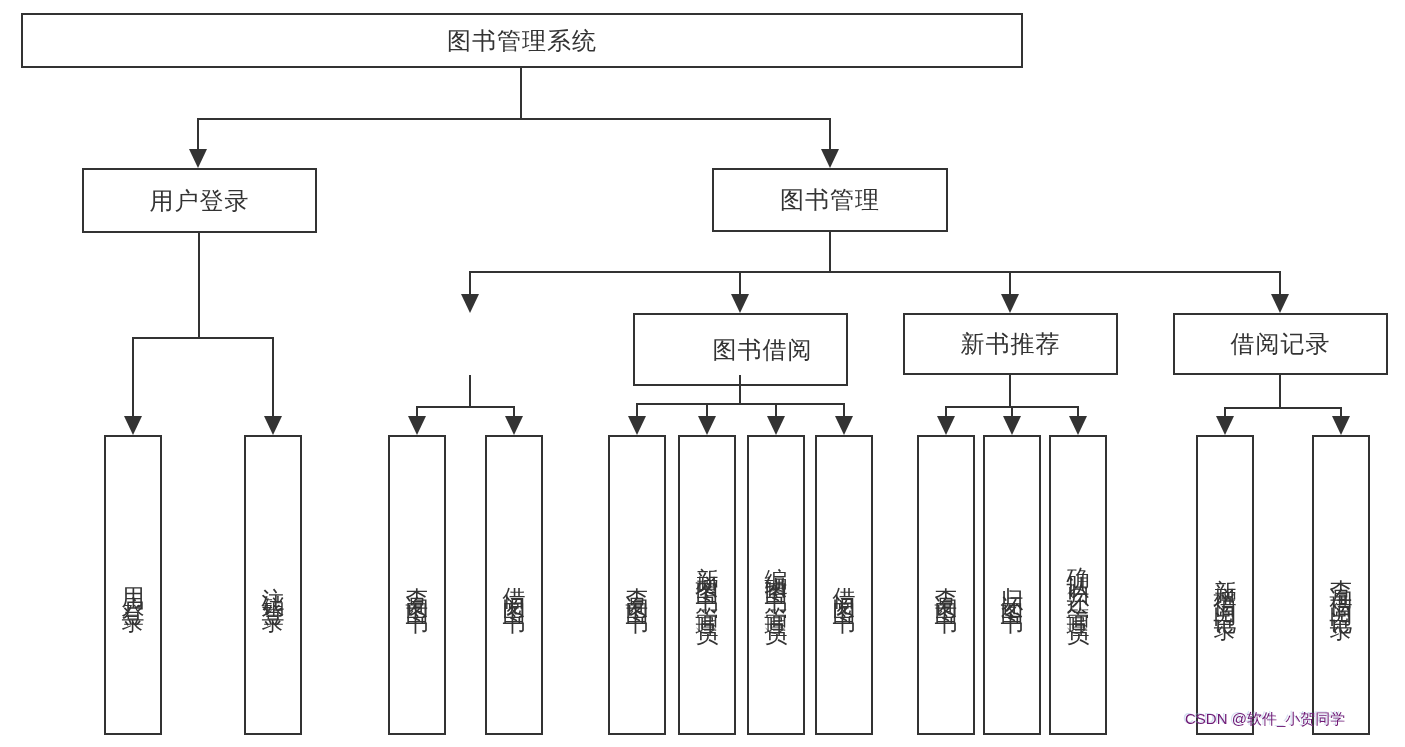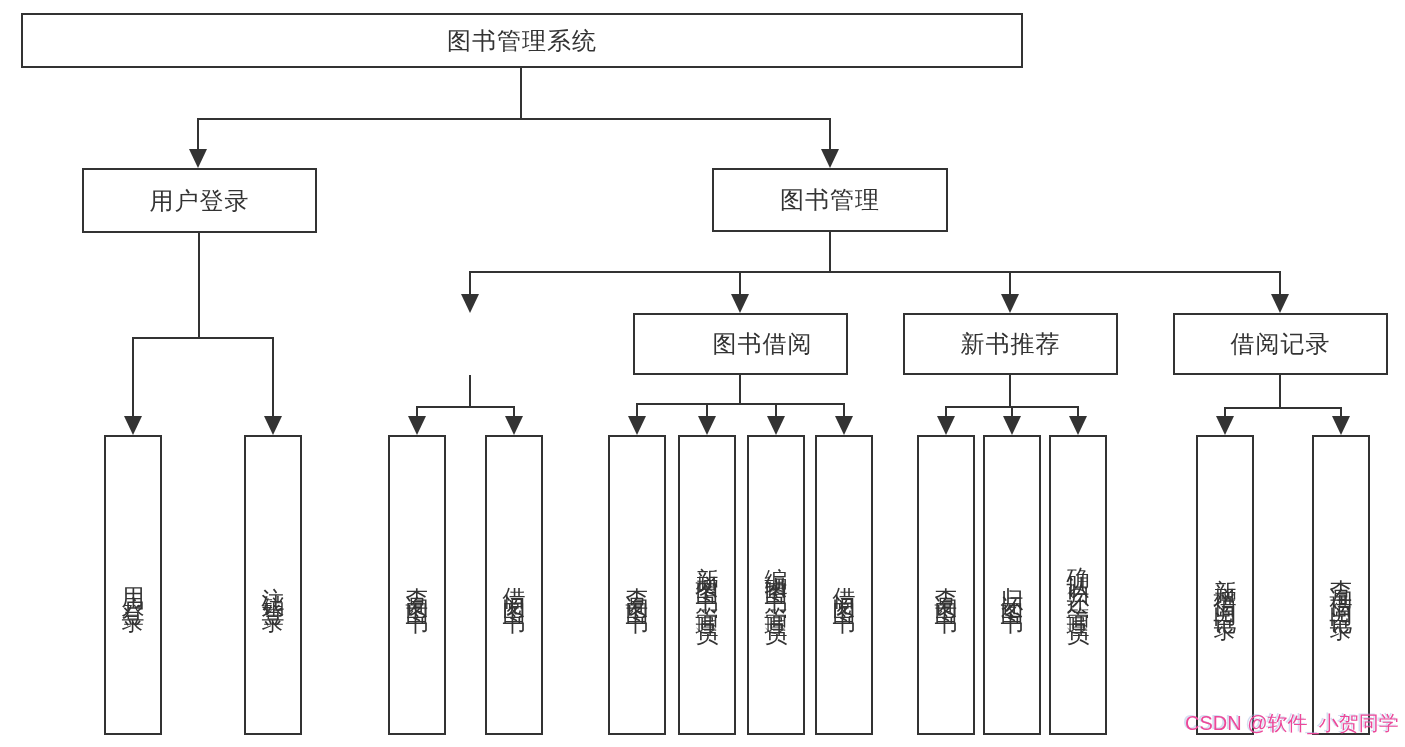--- a/index.html
+++ b/index.html
@@ -22,21 +22,21 @@
   }
   .vline { position:absolute; width:2px; background:#333333; }
   .hline { position:absolute; height:2px; background:#333333; }
   .arrow {
     position:absolute; width:0; height:0;
     border-left:9px solid transparent; border-right:9px solid transparent;
     border-top:19px solid #333333;
   }
   .watermark {
     position:absolute; left:1185px; top:710px; z-index:5;
-    font-size:20px; color:#ec4899; white-space:nowrap;
+    font-size:15px; color:#701a75; white-space:nowrap;
     text-shadow:-2px -1px 0 rgba(160,180,225,0.45);
   }
 </style>
 </head>
 <body>
 
 <div id="stage">
 
   <div class="box" style="left:21px; top:13px; width:1002px; height:55px;">
     <span class="root-label">图书管理系统</span>
@@ -67,21 +67,21 @@
   <div class="hline" style="left:469px; top:271px; width:812px;"></div>
   <div class="vline" style="left:469px; top:271px; height:25px;"></div>
   <div class="arrow" style="left:461px; top:294px;"></div>
   <div class="vline" style="left:739px; top:271px; height:25px;"></div>
   <div class="arrow" style="left:731px; top:294px;"></div>
   <div class="vline" style="left:1009px; top:271px; height:25px;"></div>
   <div class="arrow" style="left:1001px; top:294px;"></div>
   <div class="vline" style="left:1279px; top:271px; height:25px;"></div>
   <div class="arrow" style="left:1271px; top:294px;"></div>
 
-  <div class="box" style="left:633px; top:313px; width:215px; height:62px;padding-left:44px;">
+  <div class="box" style="left:633px; top:313px; width:215px; height:73px;padding-left:44px;">
     <span class="h-label">图书借阅</span>
   </div>
   <div class="box" style="left:903px; top:313px; width:215px; height:62px;">
     <span class="h-label">新书推荐</span>
   </div>
   <div class="box" style="left:1173px; top:313px; width:215px; height:62px;">
     <span class="h-label">借阅记录</span>
   </div>
 
   <div class="vline" style="left:469px; top:375px; height:33px;"></div>

